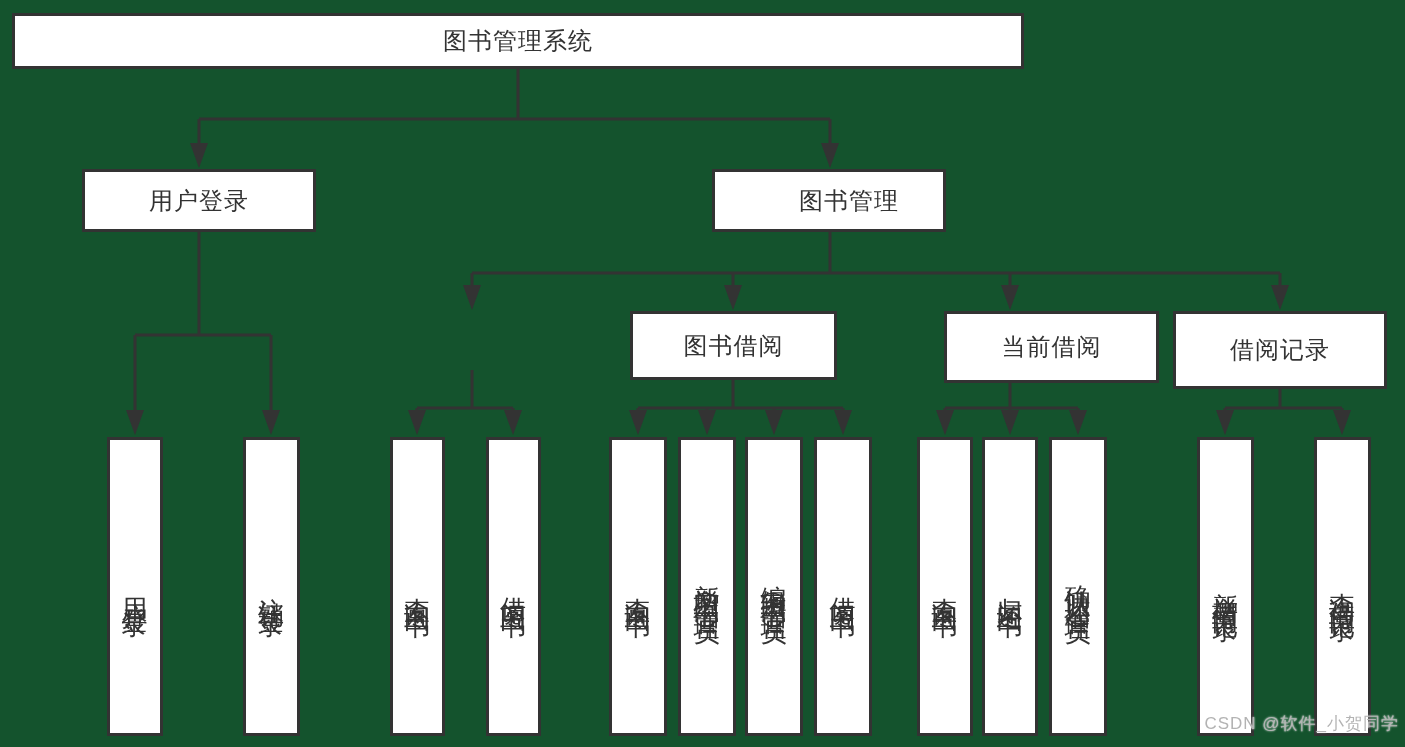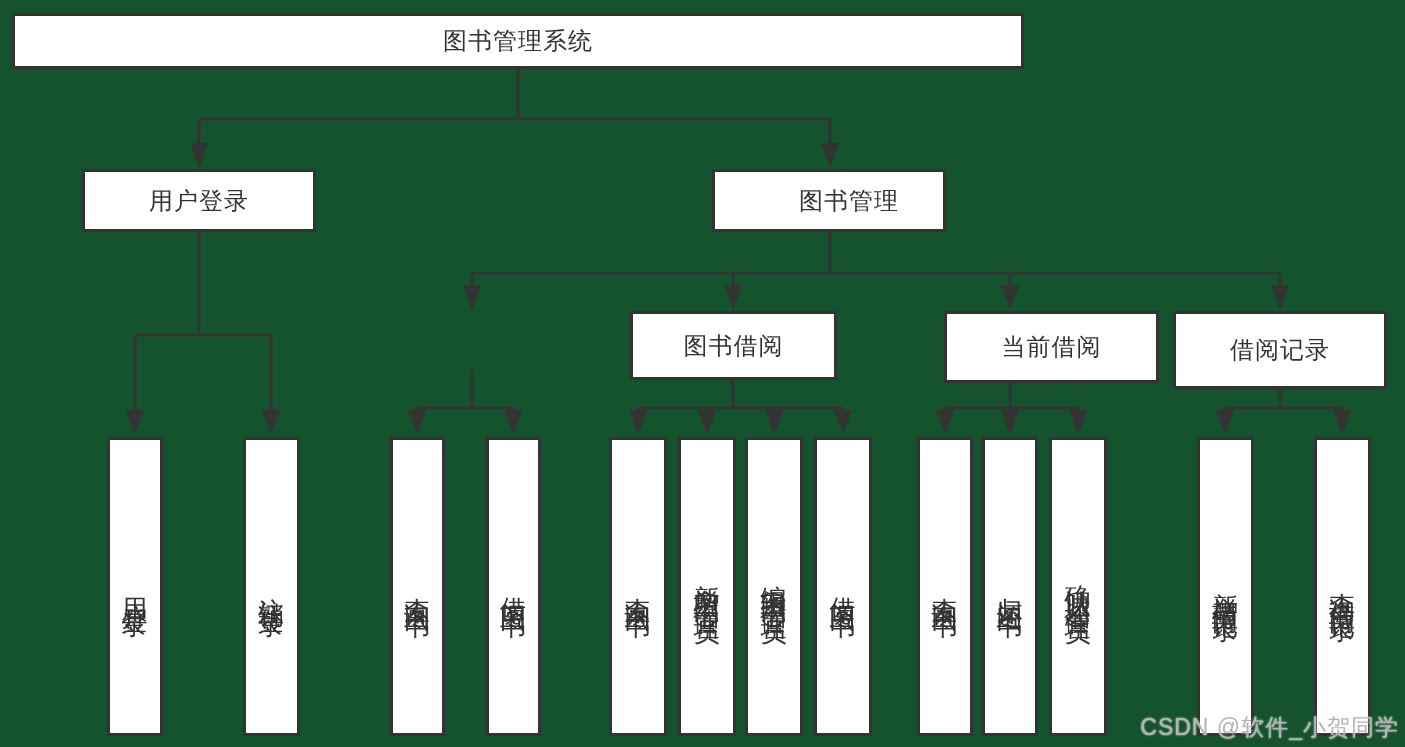--- a/index.html
+++ b/index.html
@@ -39,21 +39,21 @@
     font-size: 26px;
     letter-spacing: 5px;
     line-height: 1;
     top: 437px;
     height: 299px;
   }
   .watermark {
     position: absolute;
     right: 6px;
     top: 712px;
-    font-size: 23px;
+    font-size: 17px;
     letter-spacing: 1px;
     color: #b3b3b3;
     text-shadow: 0 0 2px #ffffff;
     z-index: 5;
     white-space: nowrap;
   }
 </style>
 </head>
 <body>
 

